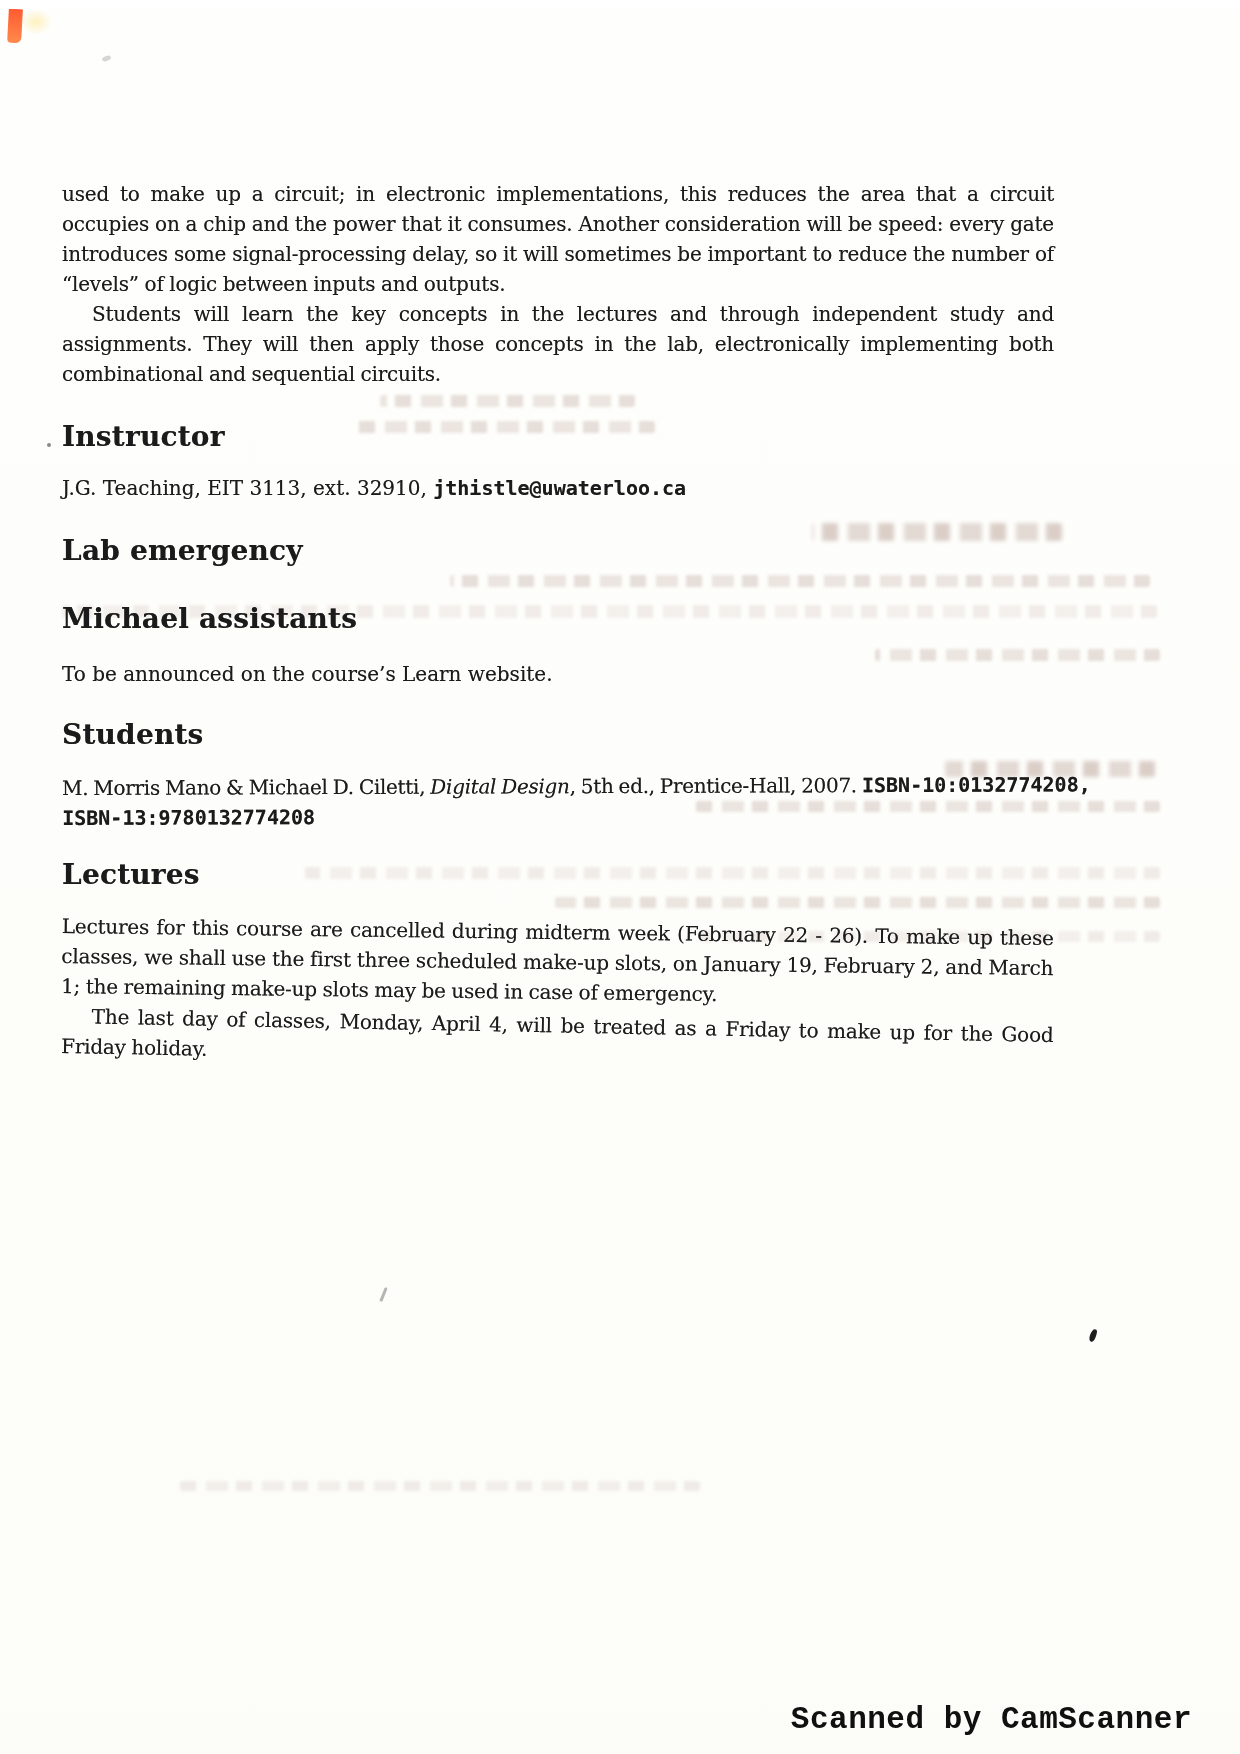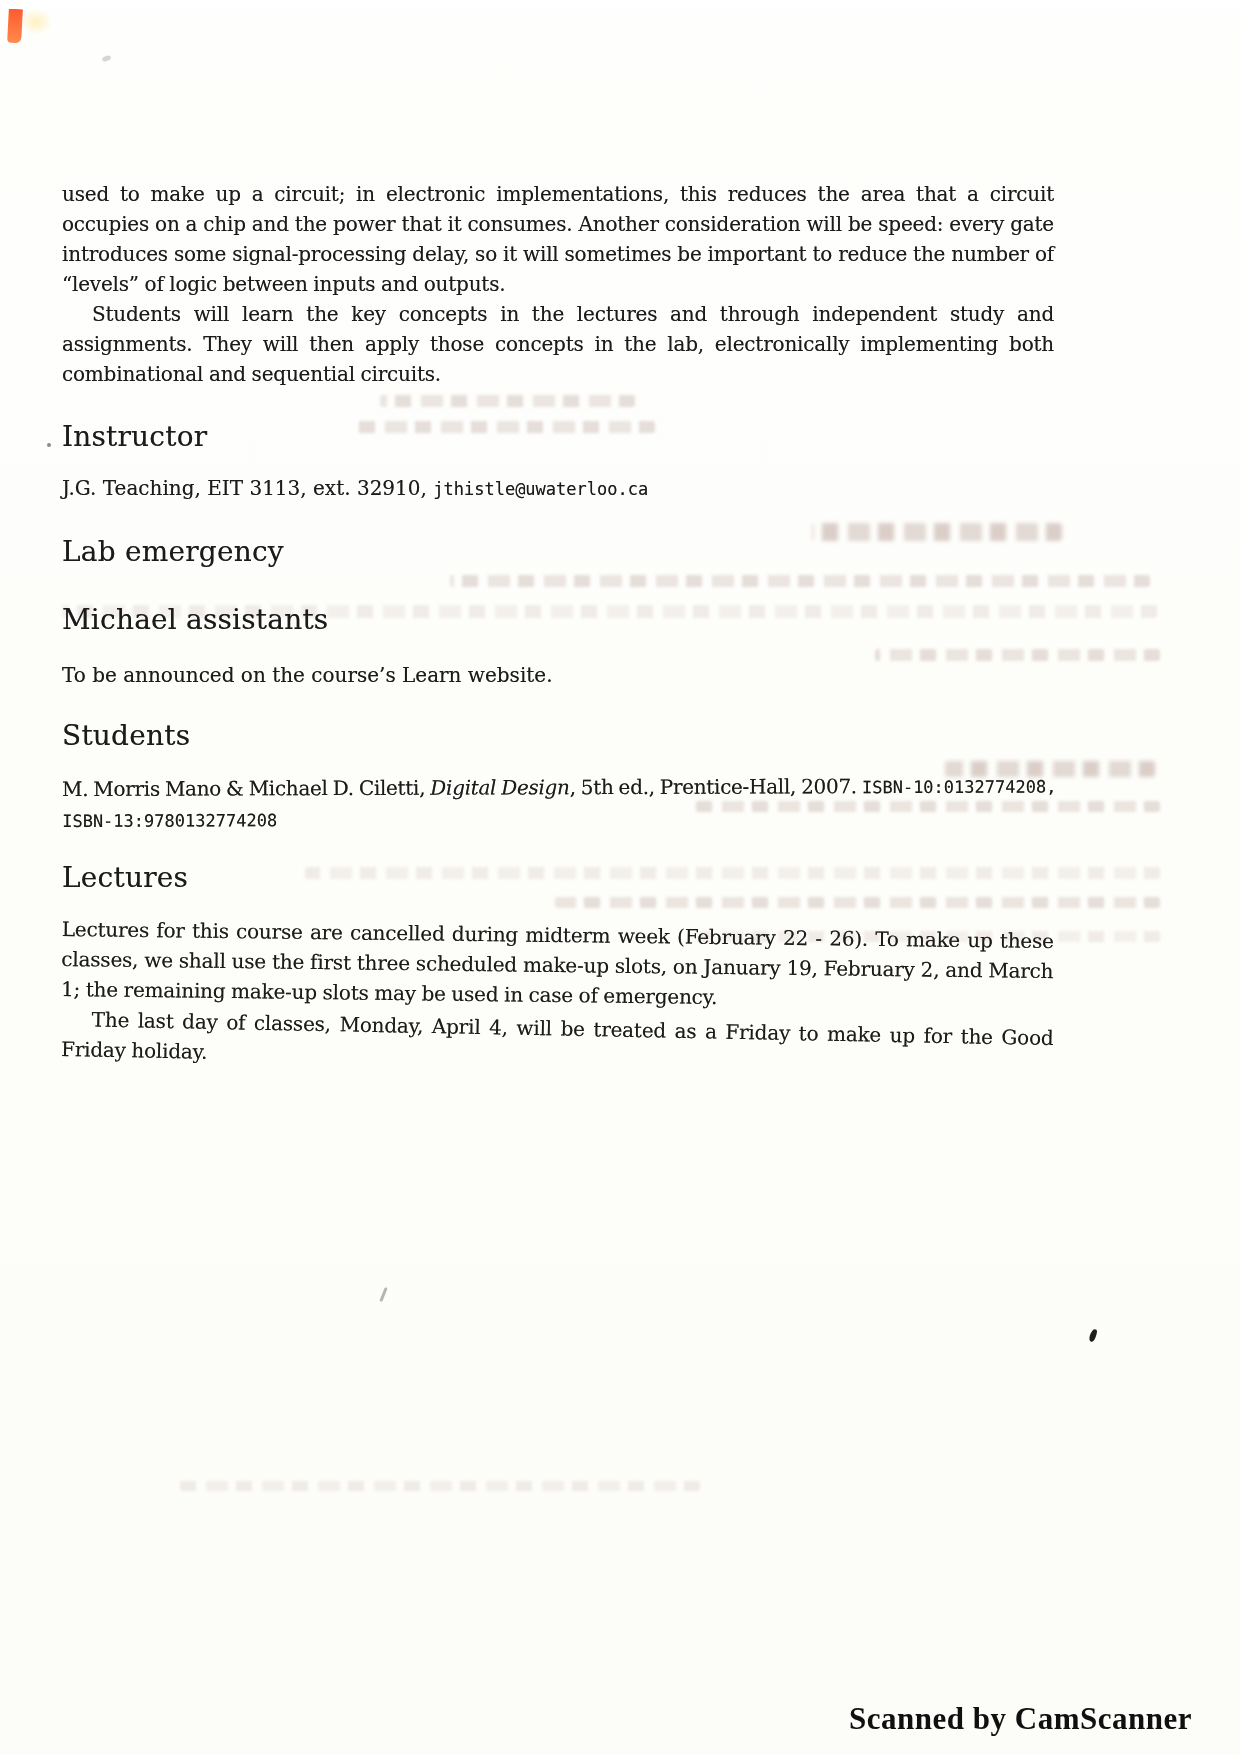--- a/index.html
+++ b/index.html
@@ -7,28 +7,28 @@
   .page {
     position:relative; width:1240px; height:1754px; overflow:hidden;
     background:linear-gradient(180deg,#fefefc 0%, #fdfdfa 60%, #fcfcf9 100%);
     font-family:"DejaVu Serif", serif; color:#1b1b1b;
     text-shadow:0 0 .5px rgba(25,25,25,.55);
     margin-top:9px;
   }
   .content { position:absolute; left:62px; top:170px; width:992px; }
   .body-p { font-size:20px; line-height:30px; text-align:justify; letter-spacing:-.2px; word-spacing:-.5px; }
   .indent { text-indent:30px; }
-  .heading { font-size:28px; line-height:36px; font-weight:normal; letter-spacing:.2px; }
+  .heading { font-size:28px; line-height:36px; font-weight:bold; letter-spacing:.2px; }
   .mt-h1 { margin-top:30px; } .mt-line1 { margin-top:18px; }
   .mt-h2 { margin-top:30px; } .mt-line2 { margin-top:20px; }
   .mt-h3 { margin-top:32px; } .mt-line3 { margin-top:22px; }
   .mt-h4 { margin-top:28px; } .mt-line4 { margin-top:20px; }
   .mt-h5 { margin-top:24px; } .mt-line5 { margin-top:18px; }
   .contact { font-size:20px; line-height:30px; }
-  .mono { font-family:"DejaVu Sans Mono", monospace; font-size:17px; font-weight:400; letter-spacing:0; }
+  .mono { font-family:"DejaVu Sans Mono", monospace; font-size:20px; font-weight:700; letter-spacing:0; }
   .italic { font-style:italic; }
   .textbook-line { font-size:20px; line-height:30px; letter-spacing:-.3px; word-spacing:-1px; white-space:nowrap; }
   .tilt-a { transform:rotate(-.2deg); transform-origin:0 0; }
   .tilt-b { transform:rotate(.7deg); transform-origin:0 0; }
   .tilt-c { transform:rotate(1.1deg); transform-origin:0 0; }
 
   
   .ghost {
     position:absolute; filter:blur(1.6px); opacity:.5; border-radius:3px; transform:scaleX(-1);
     background:repeating-linear-gradient(90deg,
@@ -47,21 +47,21 @@
     background:rgba(165,165,165,.45); border-radius:50%; transform:rotate(-20deg); }
   .speck-2 { position:absolute; left:47px; top:434px; width:4px; height:4px;
     background:rgba(90,90,90,.7); border-radius:50%; }
   .speck-3 { position:absolute; left:382px; top:1278px; width:3px; height:15px;
     background:rgba(110,110,110,.5); transform:rotate(22deg); border-radius:2px; }
   .apostrophe-mark { position:absolute; left:1090px; top:1320px; width:6px; height:13px;
     background:#1e1e1e; border-radius:60% 40% 50% 50%; transform:rotate(18deg); }
 
   .watermark {
     position:absolute; right:48px; bottom:26px;
-    font-family:Liberation Serif, serif; font-weight:700; font-size:31px;
+    font-family:Liberation Mono, monospace; font-weight:700; font-size:31px;
     color:#101010; letter-spacing:.5px; text-shadow:none;
   }
 </style>
 </head>
 <body>
 
 <div class="page">
 
   <div class="corner-red"></div>
   <div class="corner-yellow"></div>

